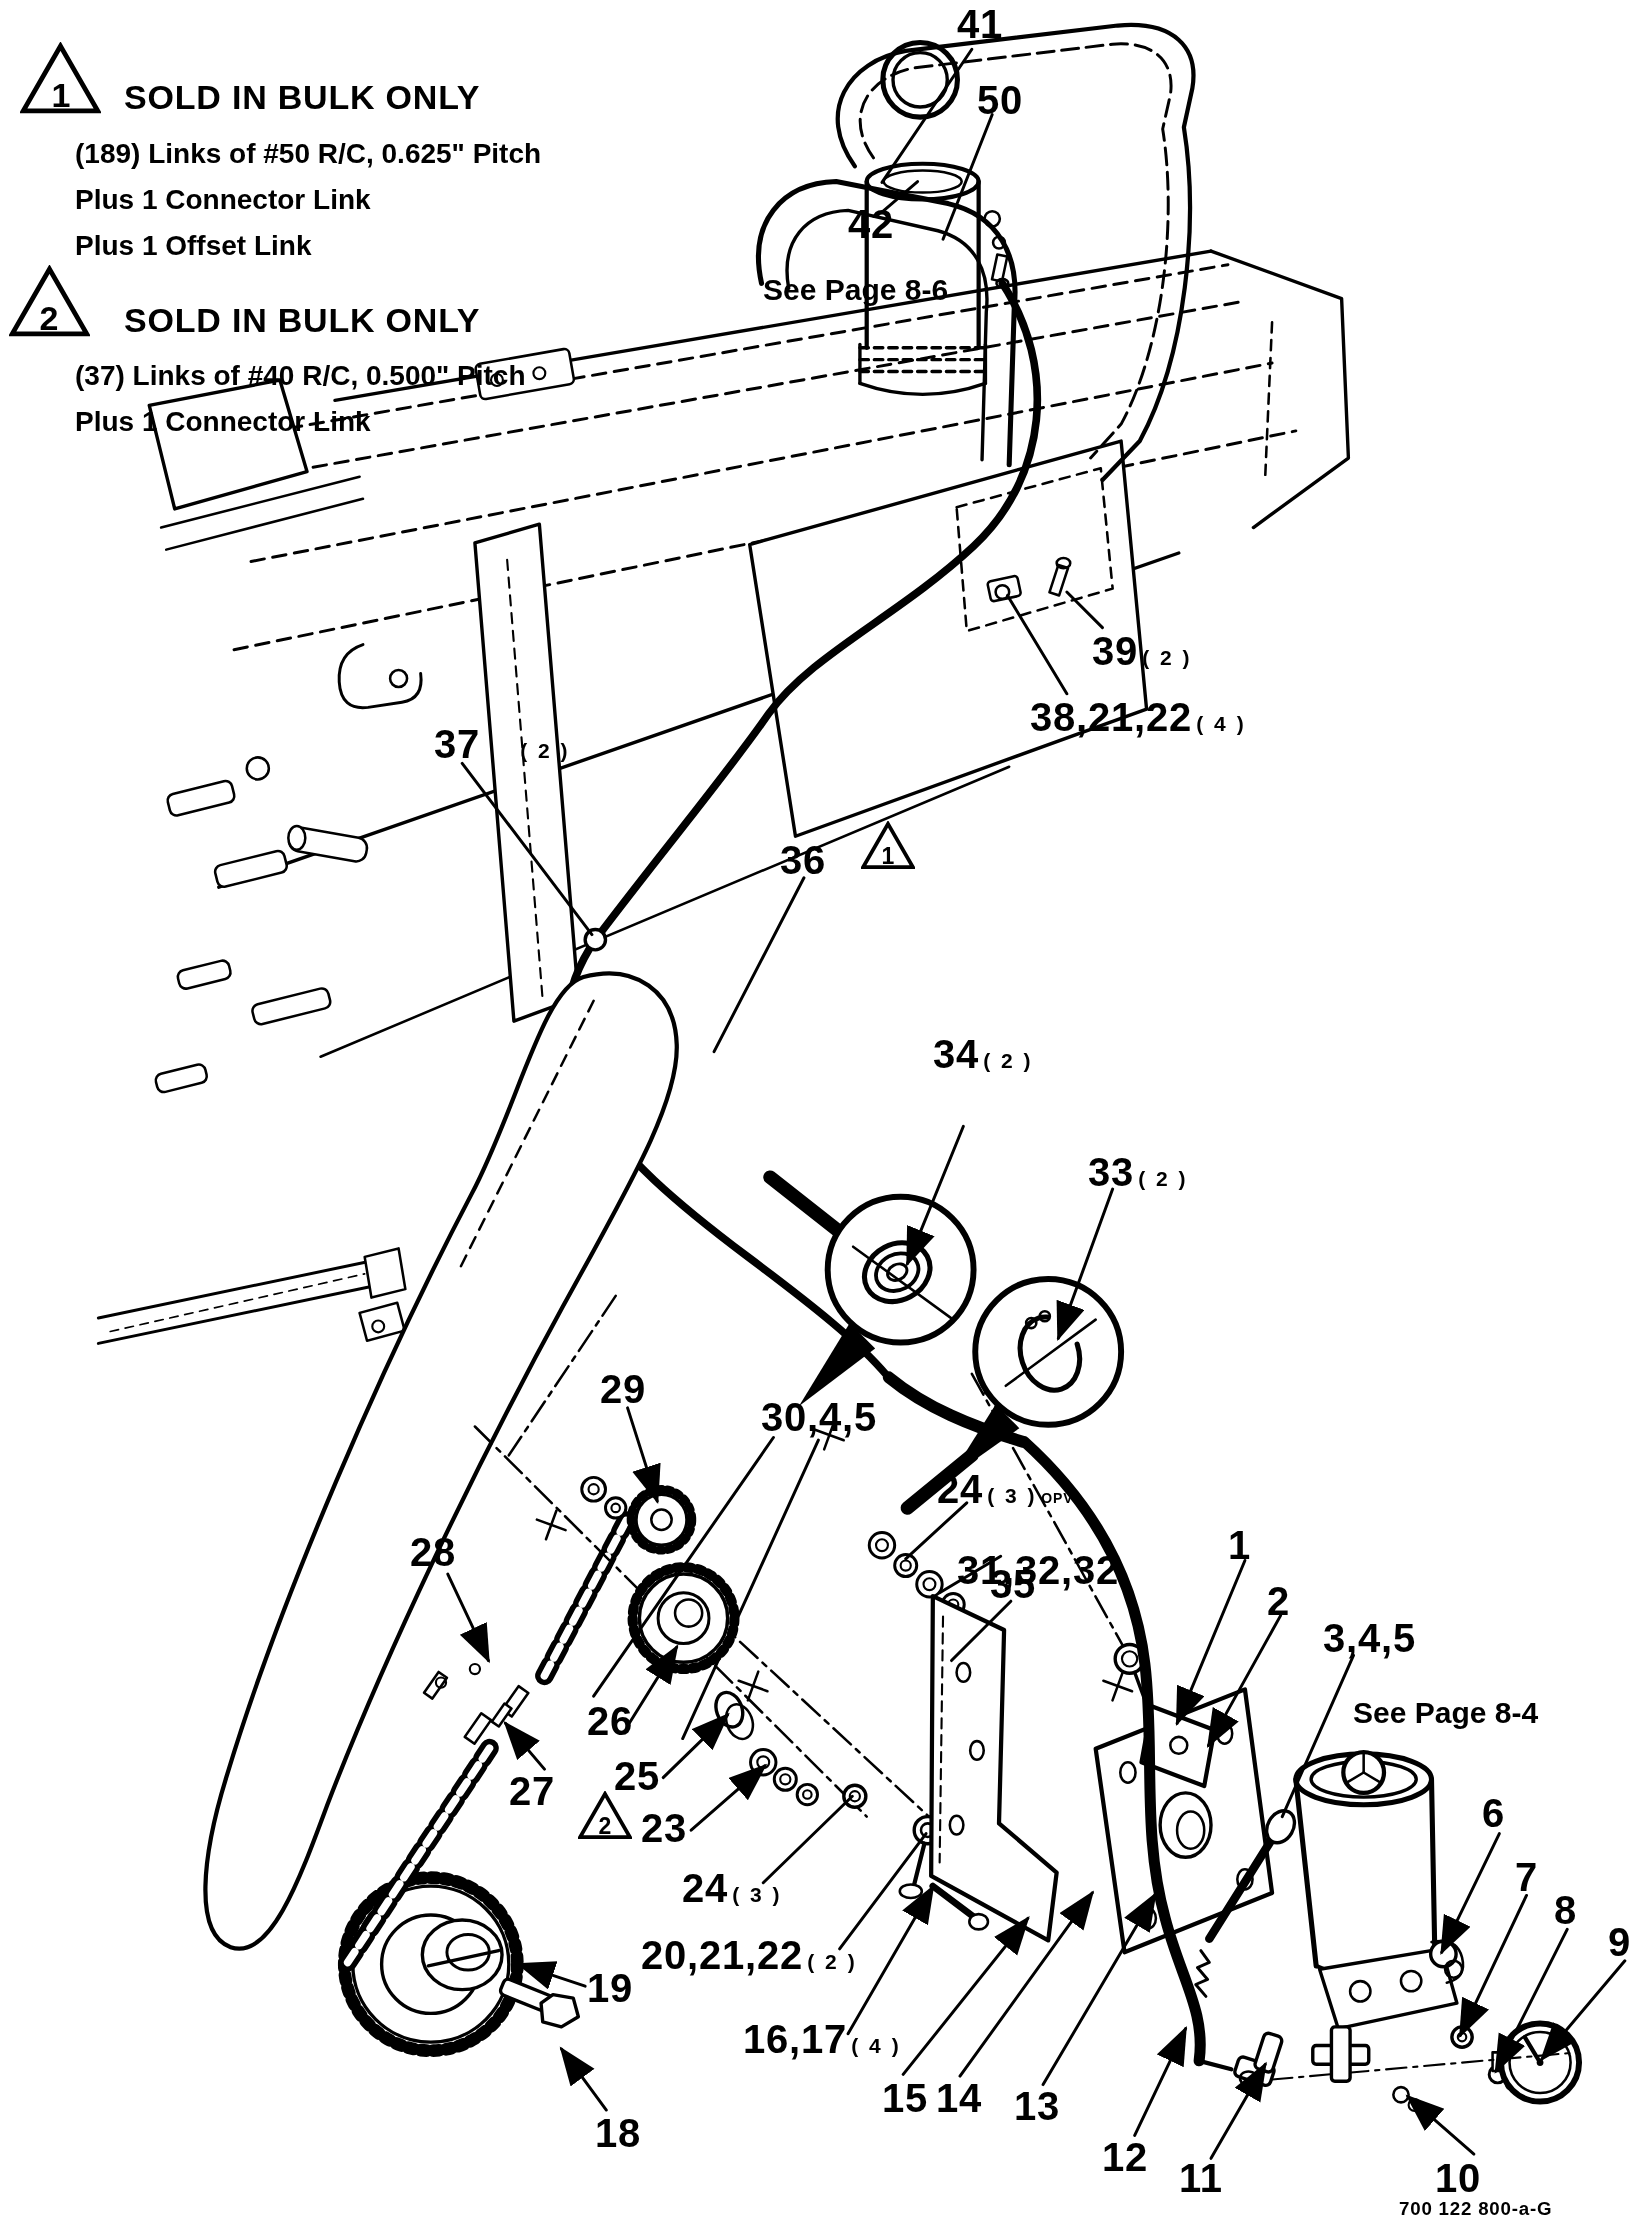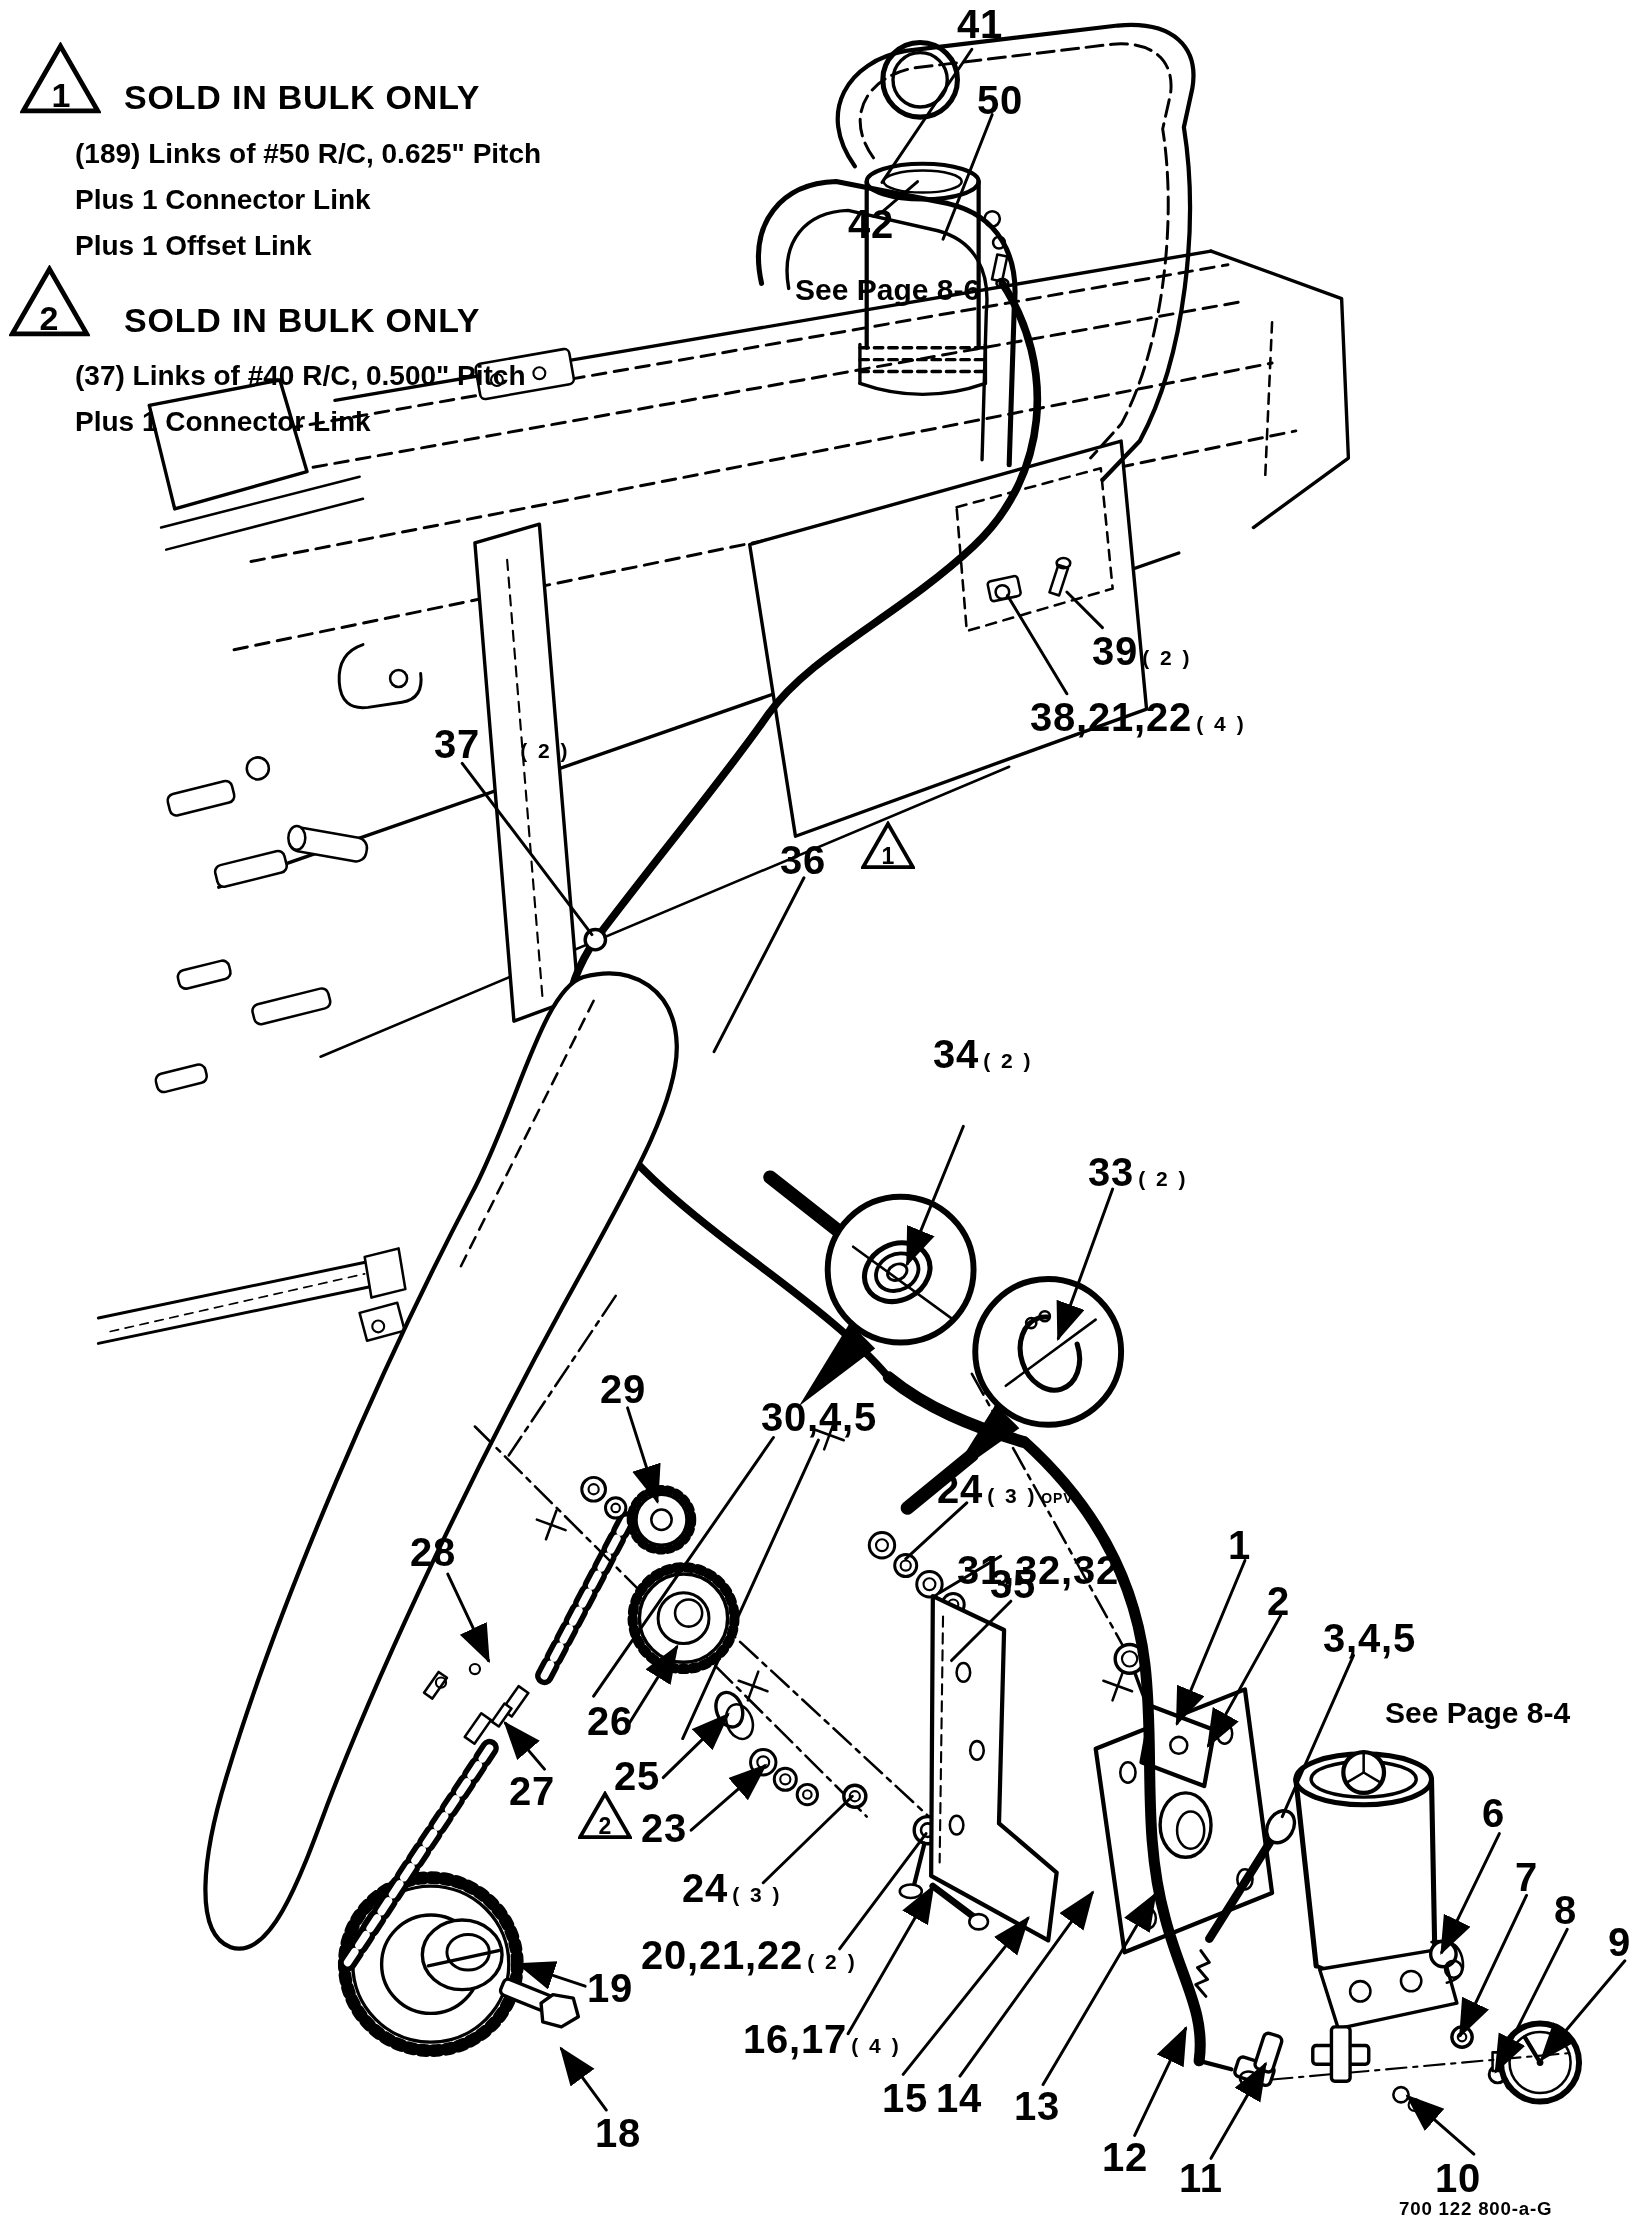--- a/index.html
+++ b/index.html
@@ -3,21 +3,21 @@
 <meta charset="utf-8">
 <style>
   html,body{margin:0;padding:0;background:#fff;}
   .page{position:relative;width:1652px;height:2239px;background:#fff;overflow:hidden;
         font-family:"Liberation Sans",sans-serif;color:#000;}
   .art{position:absolute;left:0;top:0;}
   .co{position:absolute;display:flex;align-items:baseline;font-weight:700;white-space:nowrap;}
   .co .m{font-size:40px;letter-spacing:0.8px;}
   .co .q{font-size:21px;margin-left:4.2px;letter-spacing:2.5px;}
   .co .s{font-size:14px;margin-left:4.2px;letter-spacing:0.8px;}
-  .ref{position:absolute;font-weight:700;font-size:30px;white-space:nowrap;margin-left:32px;}
+  .ref{position:absolute;font-weight:700;font-size:30px;white-space:nowrap;}
   .ntitle{position:absolute;font-weight:700;font-size:34px;letter-spacing:0.8px;white-space:nowrap;}
   .nline{position:absolute;font-weight:700;font-size:28px;white-space:nowrap;}
   .pn{position:absolute;font-weight:700;font-size:18.7px;letter-spacing:0.8px;white-space:nowrap;}
   .tri{position:absolute;}
   .tri svg{display:block;}
   .tri .tnum{position:absolute;left:0;top:0;width:100%;height:100%;display:flex;align-items:flex-end;
              justify-content:center;font-weight:700;}
   .tri-big .tnum{font-size:34px;padding-bottom:5.1px;}
   .tri-sm .tnum{font-size:23px;padding-bottom:2.5px;}
 </style>

